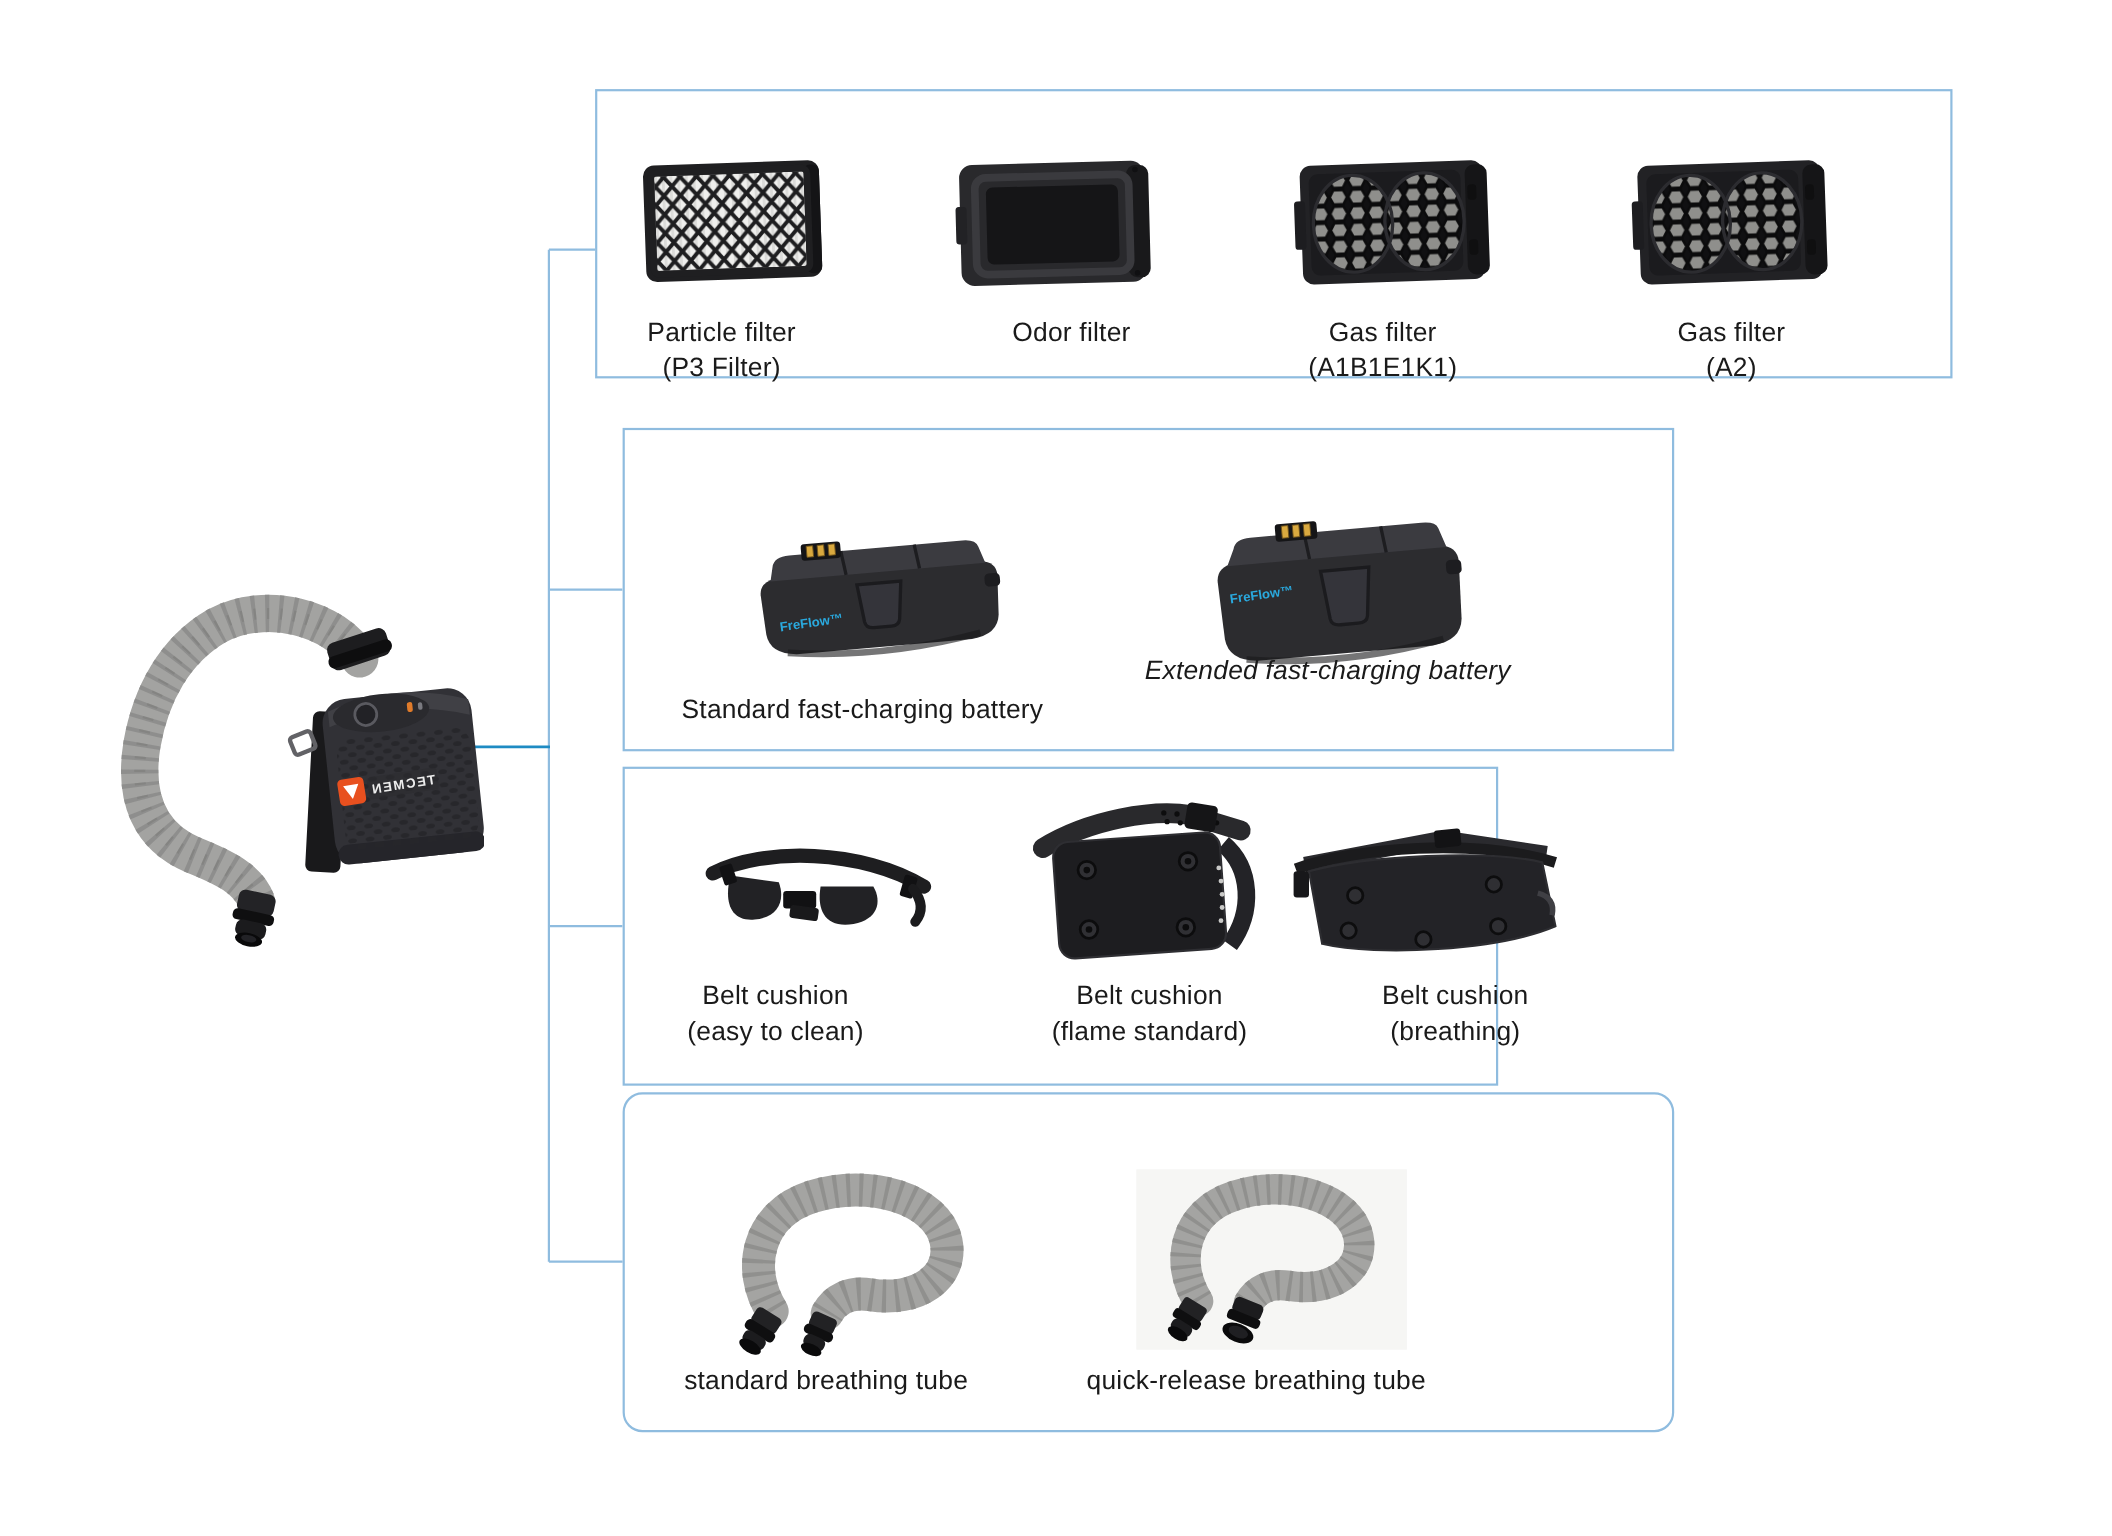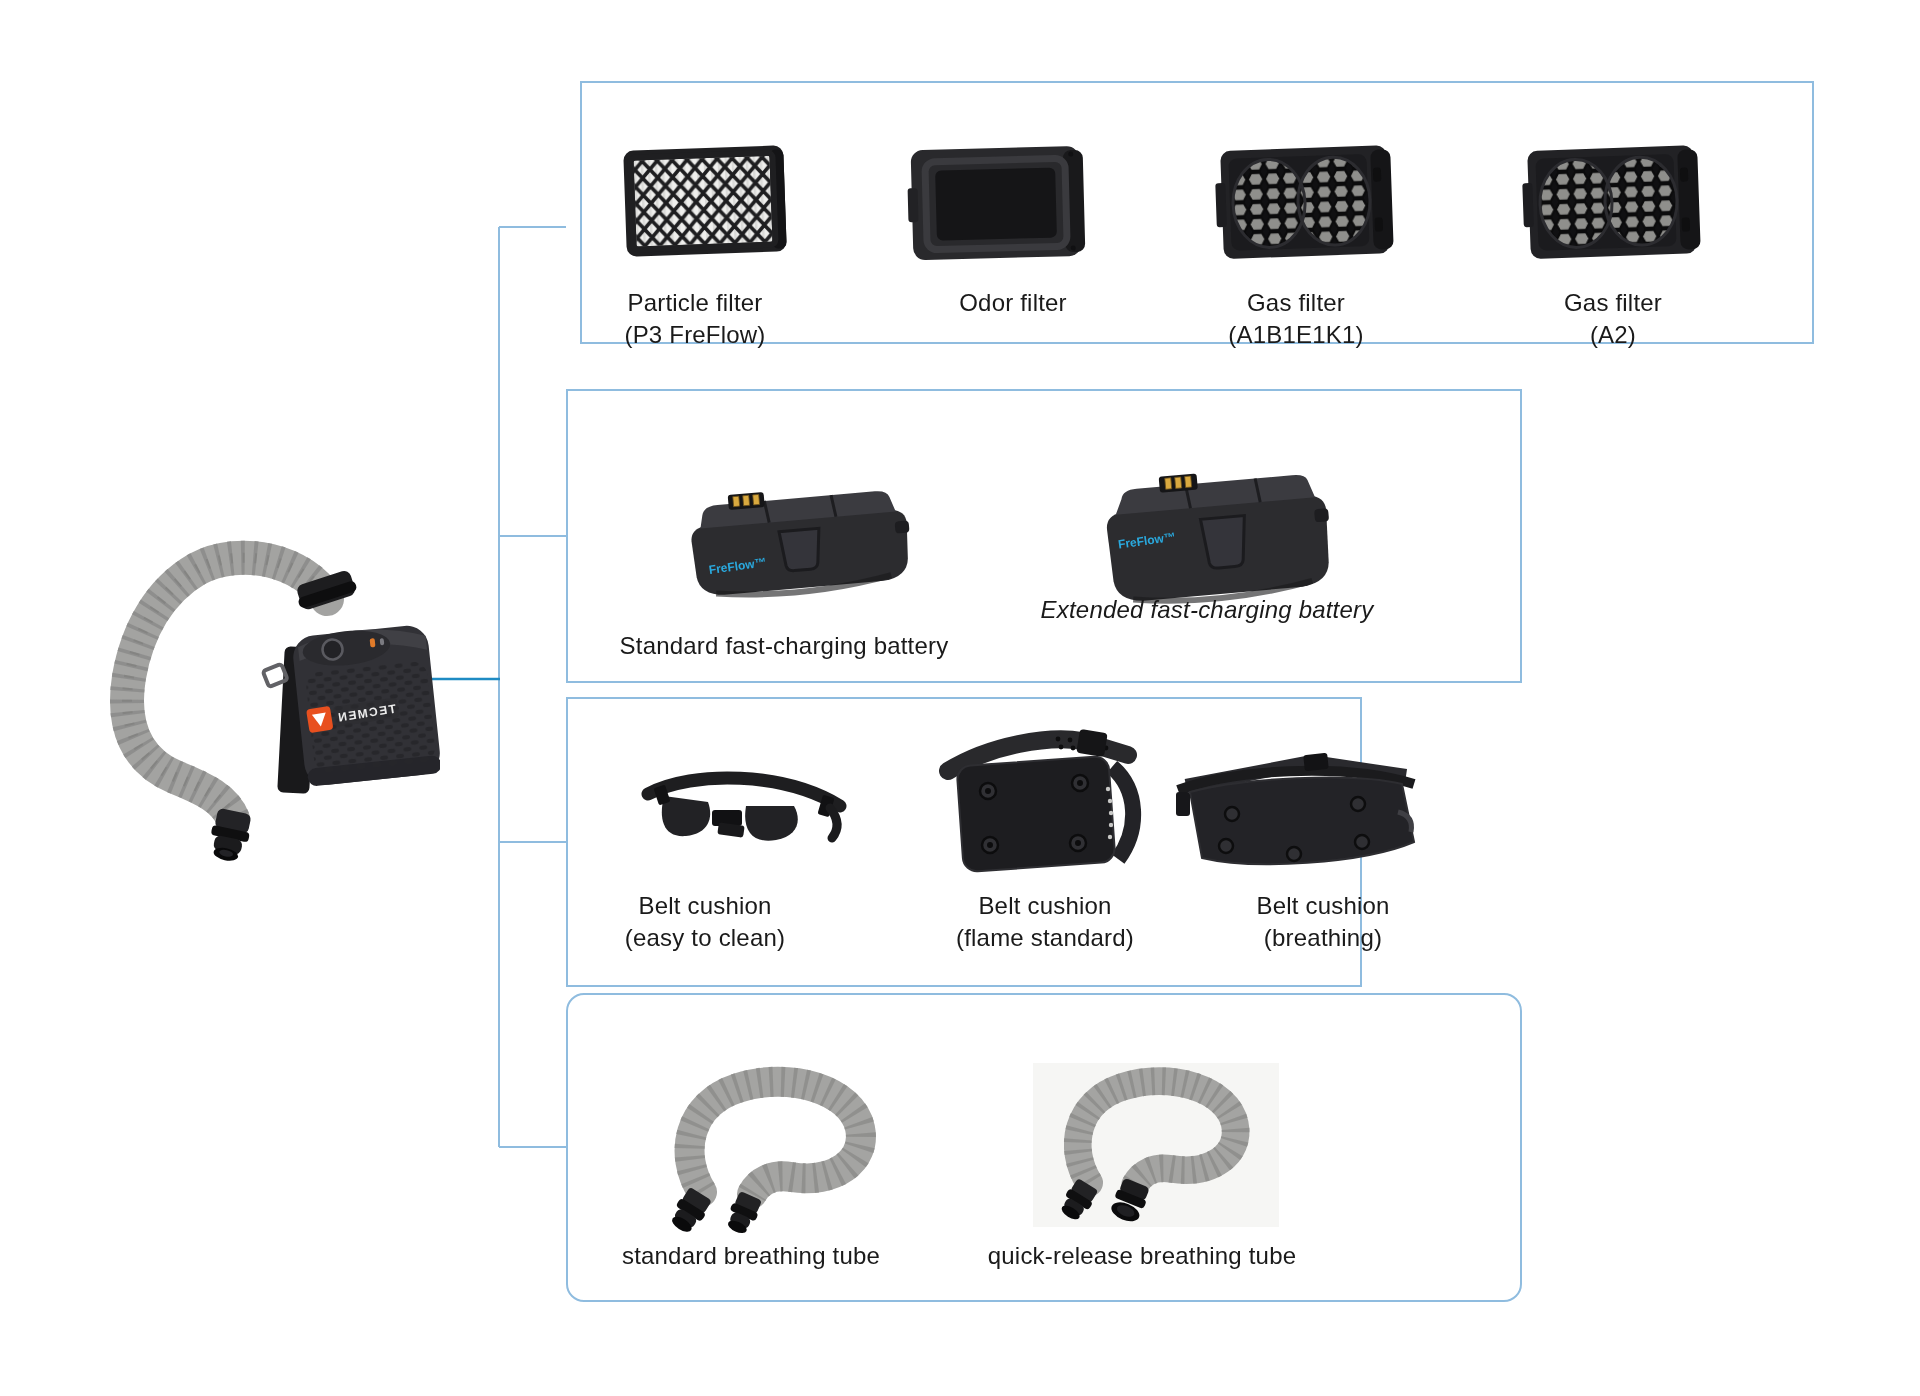--- a/index.html
+++ b/index.html
@@ -77,21 +77,21 @@
       <g transform="translate(138,286) rotate(12)">
         <rect x="-17" y="-10" width="34" height="20" rx="6" fill="#232326"></rect>
         <rect x="-19" y="8" width="38" height="10" rx="4" fill="#0f0f10"></rect>
         <rect x="-14" y="17" width="28" height="15" rx="6" fill="#1b1b1d"></rect>
         <ellipse cx="0" cy="34" rx="12.5" ry="6" fill="#09090a"></ellipse>
         <ellipse cx="0" cy="33" rx="7" ry="3.2" fill="#222226"></ellipse>
       </g>
     </svg>
   </div>
 
-  <div class="group-box" style="left:580px;top:81px;width:1234px;height:263px;">
+  <div class="group-box" style="left:541px;top:81px;width:1234px;height:263px;">
 
     <div class="cell" style="left:39px;top:59px;width:170px;height:118px;">
       <svg viewBox="0 0 170 118">
         <defs>
           <pattern id="pfPleat" width="7" height="8" patternUnits="userSpaceOnUse">
             <rect width="7" height="8" fill="#efefed"></rect>
               <rect width="2.5" height="8" fill="#dbdbd9"></rect>
           </pattern>
           <pattern id="pfDiam" width="15" height="17" patternUnits="userSpaceOnUse">
             <path d="M7.5 0 L15 8.5 L7.5 17 L0 8.5 Z" fill="none" stroke="#1e1e20" stroke-width="3.6"></path>
@@ -162,21 +162,21 @@
           <ellipse cx="55" cy="62" rx="36" ry="44" fill="none" stroke="#2c2c30" stroke-width="3"></ellipse>
           <ellipse cx="120" cy="62" rx="36" ry="44" fill="none" stroke="#2c2c30" stroke-width="3"></ellipse>
           <rect x="160" y="30" width="8" height="14" rx="3" fill="#0f0f10"></rect>
           <rect x="160" y="80" width="8" height="14" rx="3" fill="#0f0f10"></rect>
         </g>
       </svg>
     </div>
 
     <div class="label" style="left:113px;top:204px;">
       <div>Particle filter</div>
-        <div>(P3 FreFlow)</div>
+        <div>(P3 Filter)</div>
     </div>
     <div class="label" style="left:431px;top:204px;">
       <div>Odor filter</div>
     </div>
     <div class="label" style="left:714px;top:204px;">
       <div>Gas filter</div>
         <div>(A1B1E1K1)</div>
     </div>
     <div class="label" style="left:1031px;top:204px;">
       <div>Gas filter</div>

